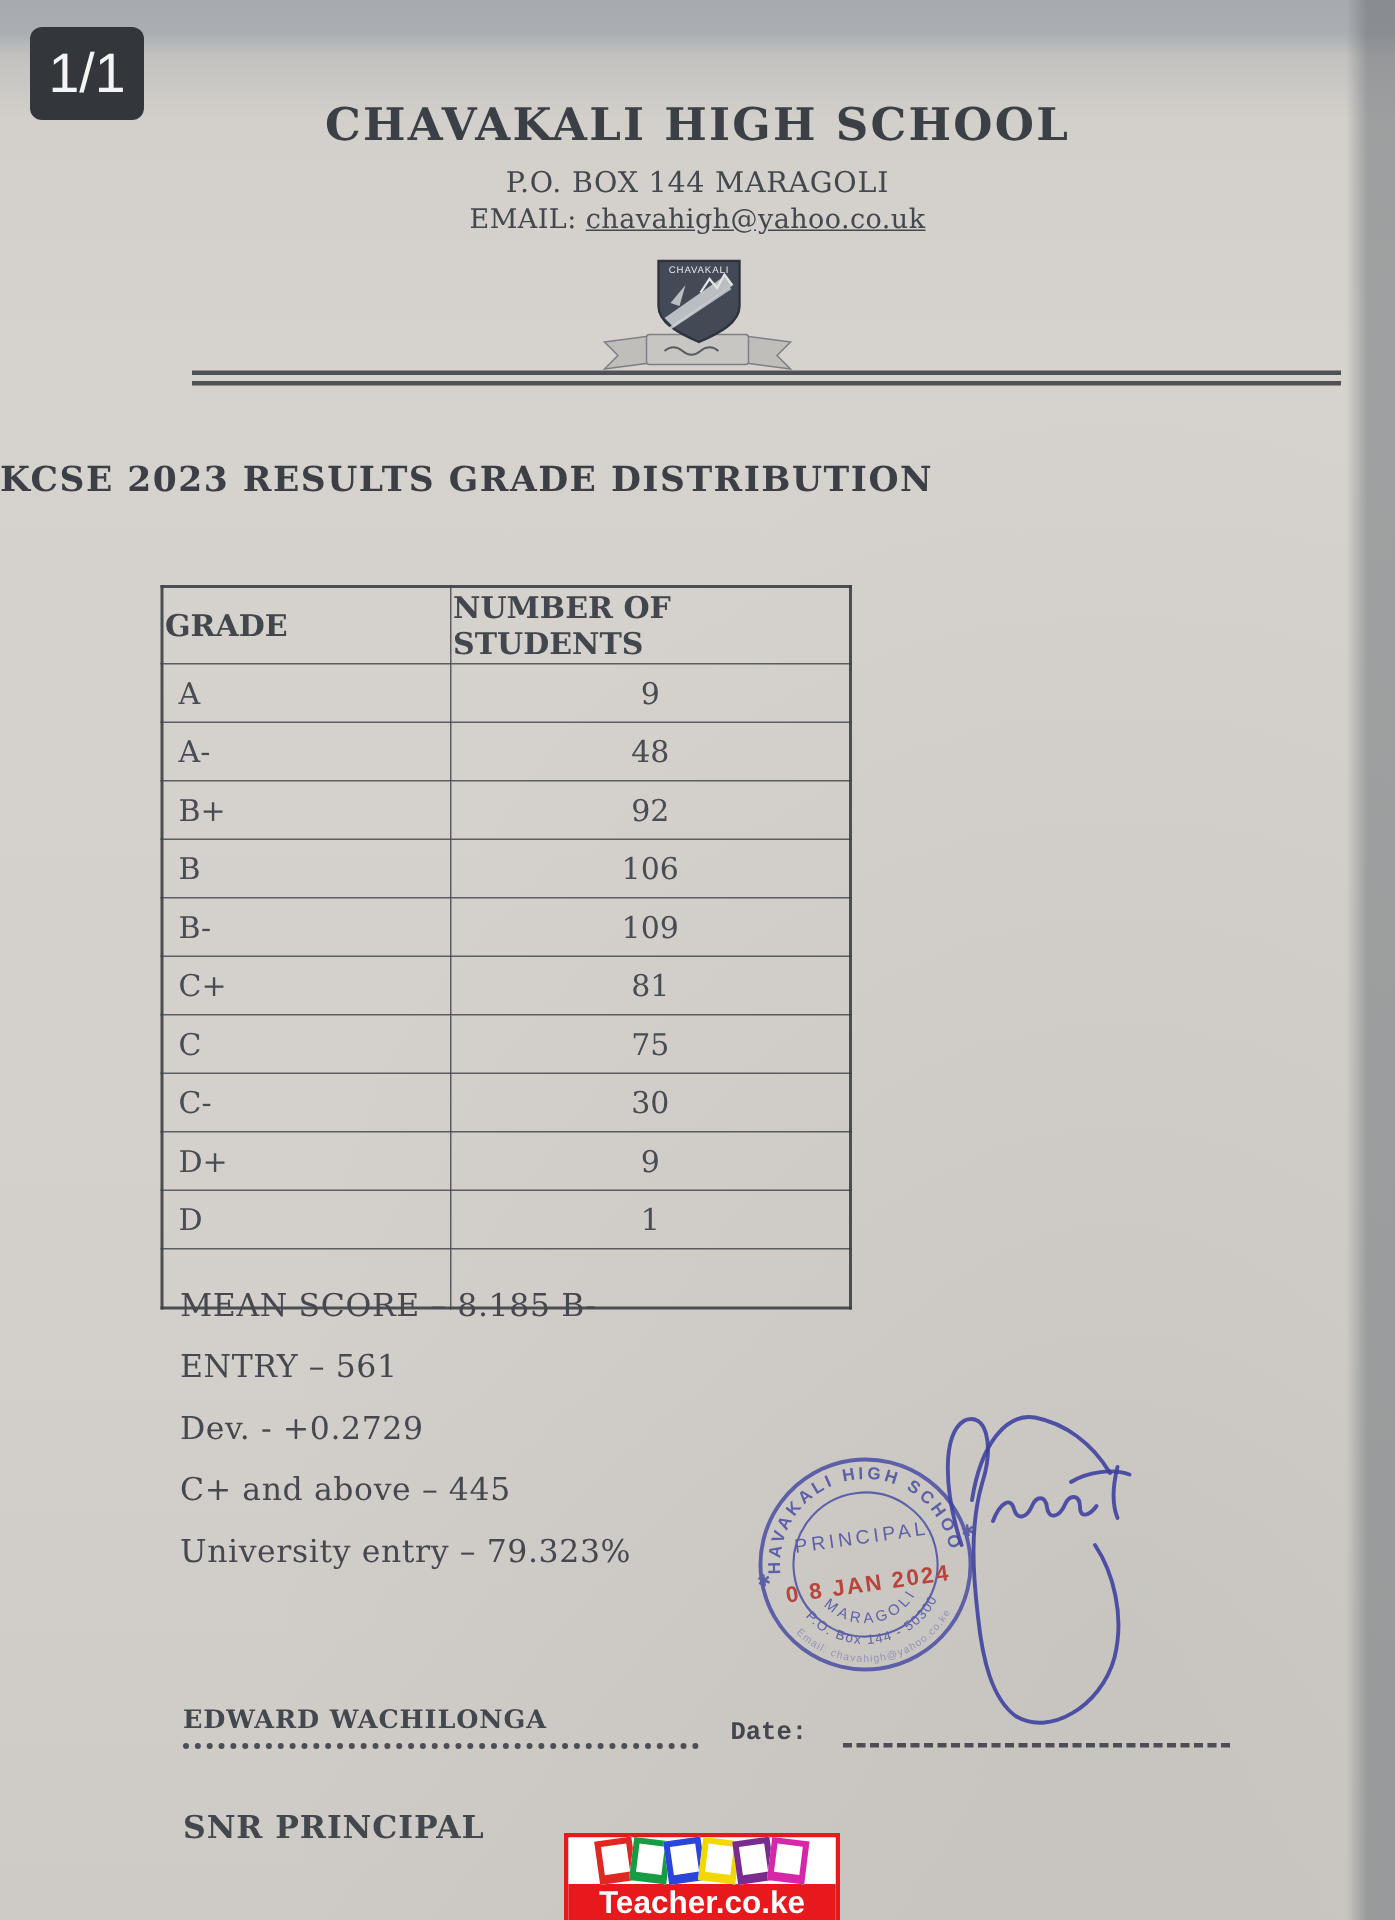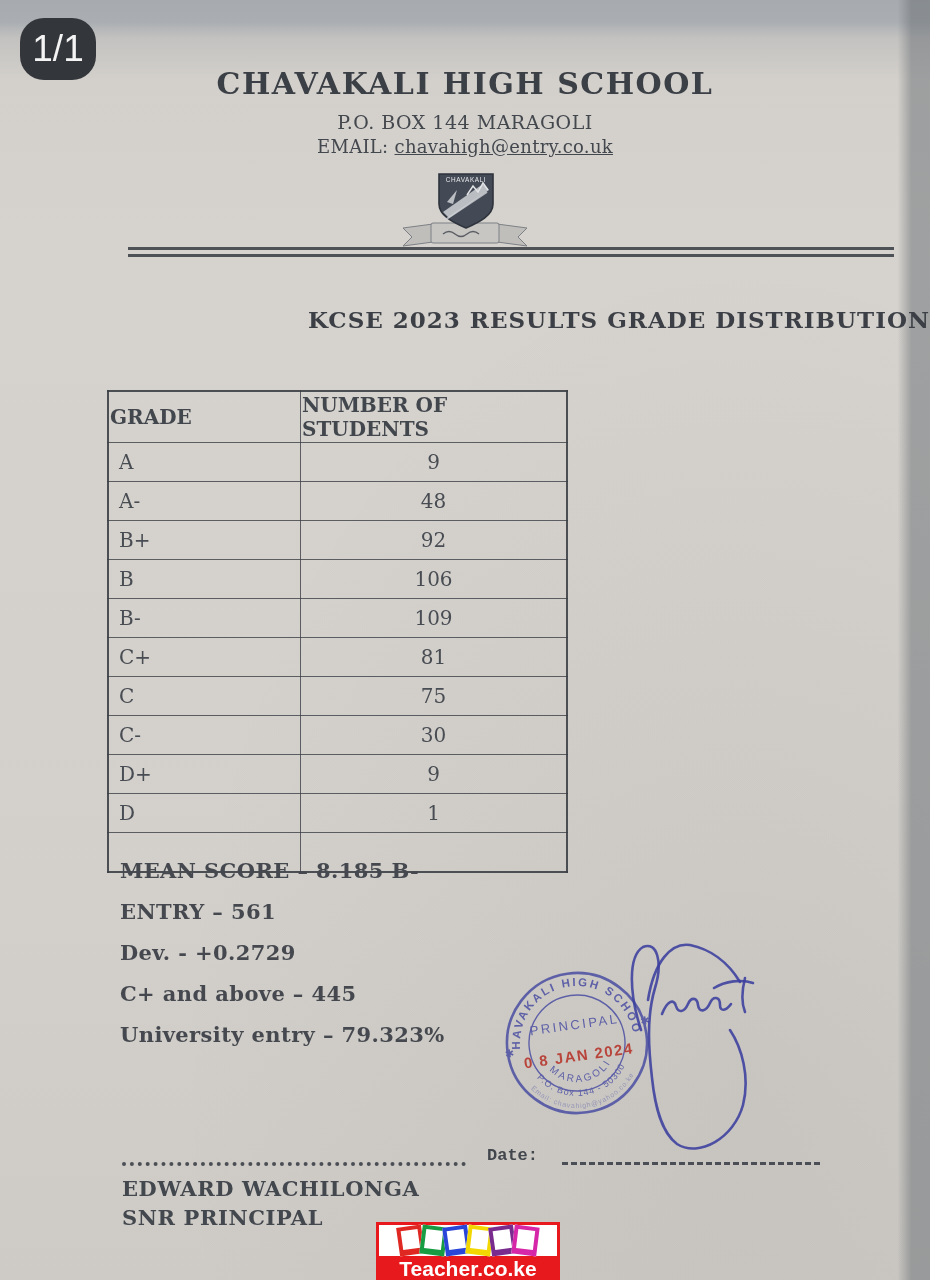--- a/index.html
+++ b/index.html
@@ -4,81 +4,81 @@
 <style>
   html,body{margin:0;padding:0;}
   body{width:930px;height:1280px;background:#9ea2a6;font-family:"DejaVu Serif","Liberation Serif",serif;}
   #page{position:relative;width:930px;height:1280px;overflow:hidden;color:#45494f;
     background:
       linear-gradient(90deg, rgba(0,0,0,0) 0 96.5%, rgba(105,110,116,.5) 98% 100%),
       radial-gradient(ellipse at 80% 85%, rgba(40,40,45,.05), rgba(0,0,0,0) 55%),
       linear-gradient(180deg,#a7abaf 0px,#aaaeb2 22px,#c3c2c0 38px,#d3d0cb 80px,#d6d3ce 240px,#d3d0cb 70%,#cecbc6 100%);
   }
   
-  .badge{position:absolute;left:20px;top:18px;width:76px;height:62px;background:#33363b;border-radius:24px;
+  .badge{position:absolute;left:20px;top:18px;width:76px;height:62px;background:#33363b;border-radius:8px;
     color:#f4f4f4;font-family:"Liberation Sans","DejaVu Sans",sans-serif;font-size:37px;
     display:flex;align-items:center;justify-content:center;}
   
   .header{position:absolute;top:66px;left:0;width:100%;text-align:center;color:#43474e;}
   .school-name{font-size:30px;font-weight:bold;letter-spacing:1.5px;color:#3b3f46;}
   .addr{font-size:19px;margin-top:10px;letter-spacing:.5px;}
   .contact{font-size:18px;margin-top:3px;letter-spacing:.3px;}
   .contact .u{text-decoration:underline;}
   .contact .bu{text-decoration:underline;font-weight:bold;}
   .crest{position:absolute;top:168px;left:50%;transform:translateX(-50%);}
   .divider{position:absolute;left:128px;top:247px;width:766px;height:4px;
     border-top:3px solid #4e5156;border-bottom:3px solid #4e5156;}
   
-  .doc-title{position:absolute;top:306px;left:0;width:100%;text-align:right;
+  .doc-title{position:absolute;top:306px;left:0;width:100%;text-align:left;
     font-size:23px;font-weight:bold;letter-spacing:1px;color:#3c4046;}
   
   table.grades{position:absolute;left:107px;top:390px;width:461px;border-collapse:collapse;
     border:2px solid rgba(60,64,70,.9);}
   table.grades th, table.grades td{border:1px solid rgba(60,64,70,.8);font-size:20px;color:#484c53;}
   table.grades th{height:32px;text-align:left;font-weight:bold;color:#42464d;}
   table.grades td{height:36px;}
   td.col-grade{width:180px;padding-left:10px;text-align:left;}
   td.col-count{text-align:center;}
   
   .summary{position:absolute;left:120px;top:858px;}
-  .summary-line{height:41px;font-size:21px;font-weight:bold;letter-spacing:.4px;color:#45494f;}
+  .summary-line{height:41px;font-size:21px;font-weight:normal;letter-spacing:.4px;color:#45494f;}
   
   .stamp{position:absolute;left:482px;top:948px;width:190px;height:190px;transform:rotate(-8deg);opacity:.92;}
   .stamp text{font-family:"Liberation Sans","DejaVu Sans",sans-serif;fill:var(--stamp-ink,#5558a5);}
   .stamp circle{stroke:var(--stamp-ink,#5558a5);fill:none;}
   .stamp .date-text{fill:var(--stamp-date,#b73a30);font-weight:bold;}
   
   .signature{position:absolute;left:540px;top:925px;width:290px;height:240px;}
   .signature path{fill:none;stroke:#3b3f9e;stroke-width:2.6;stroke-linecap:round;opacity:.88;}
   
   .dotline{position:absolute;left:122px;top:1150px;width:344px;height:12px;border-bottom:4px dotted #4b4f55;}
   .date-label{position:absolute;left:487px;top:1146px;font-size:17px;font-weight:bold;color:#42464d;font-family:Liberation Mono, monospace;}
   .dashline{position:absolute;left:562px;top:1150px;width:258px;height:12px;border-bottom:3px dashed #4b4f55;}
-  .sig-name{position:absolute;left:122px;top:1176px;font-size:21px;font-weight:bold;letter-spacing:.6px;color:#43474e;}
+  .sig-name{position:absolute;left:122px;top:1137px;font-size:17px;font-weight:bold;letter-spacing:.6px;color:#43474e;}
   .sig-role{position:absolute;left:122px;top:1205px;font-size:21px;font-weight:bold;letter-spacing:.6px;color:#43474e;text-align:center;}
   
   .wm{position:absolute;left:376px;top:1222px;width:178px;background:#fff;border:3px solid var(--wm-bg,#e8191c);}
   .wm-frames{height:31px;display:flex;align-items:center;justify-content:center;background:#fff;}
   .polaroid{display:inline-block;width:17px;height:19px;background:#fff;border:4px solid;border-bottom-width:6px;margin:0 -1px;}
   .wm-band{background:var(--wm-bg,#e8191c);color:#fff;text-align:center;
     font-family:"Liberation Sans","DejaVu Sans",sans-serif;font-weight:bold;font-size:21px;line-height:26px;}
 </style>
 </head>
 <body>
 
 <div id="page">
 
   <div class="badge">1/1</div>
 
   <div class="header">
     <div class="school-name">CHAVAKALI HIGH SCHOOL</div>
     <div class="addr">P.O. BOX 144 MARAGOLI</div>
     <div class="contact">
       <span>EMAIL:</span>
-      <span class="u">chavahigh@entry.co.uk</span>
+      <span class="u">chavahigh@yahoo.co.uk</span>
     </div>
   </div>
 
   <svg class="crest" width="140" height="88" viewBox="0 0 140 88">
 
     <polygon points="8,60 38,56 38,74 8,78 17,69" fill="#c0beba" stroke="#7c8086" stroke-width="1"></polygon>
     <polygon points="132,60 102,56 102,74 132,78 123,69" fill="#c0beba" stroke="#7c8086" stroke-width="1"></polygon>
     <rect x="36" y="55" width="68" height="20" rx="2" fill="#c8c6c2" stroke="#7c8086" stroke-width="1"></rect>
     <path d="M 48 66 q 6 -5 12 0 q 6 5 12 0 q 6 -5 12 0" fill="none" stroke="#5a5e64" stroke-width="1.4"></path>
 

